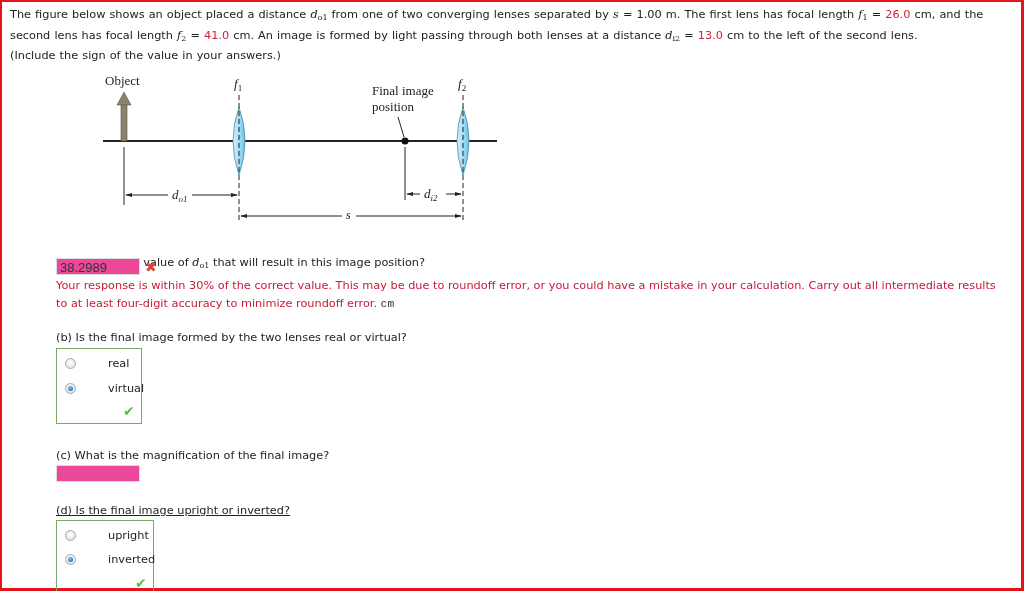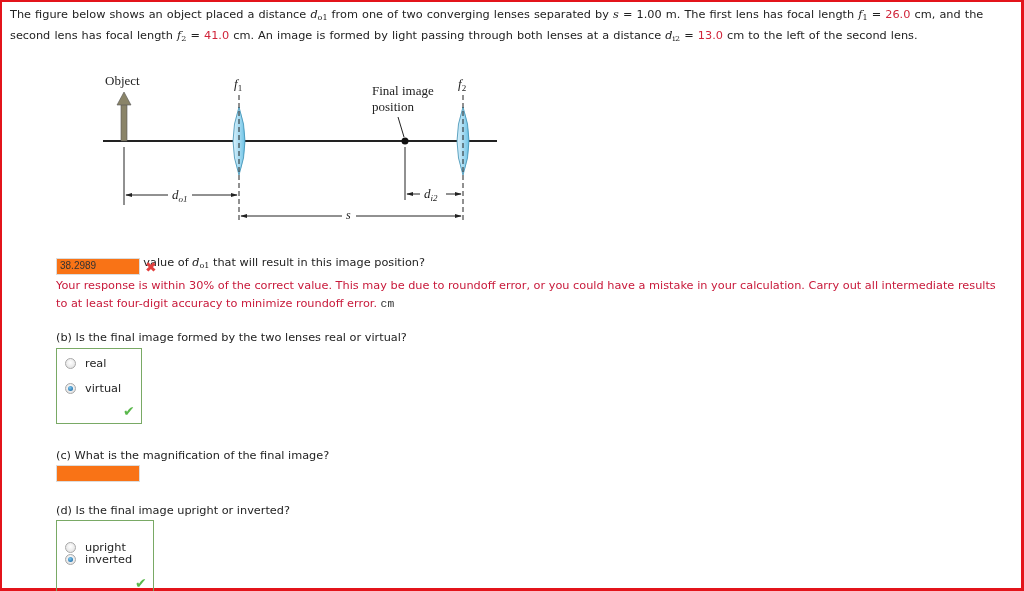--- a/index.html
+++ b/index.html
@@ -16,49 +16,50 @@
     position:absolute; left:10px; top:6px; width:1005px; line-height:17.5px;
     word-spacing:0.5px;
   }
   .var { font-style:italic; font-family:"DejaVu Serif","Liberation Serif",serif; }
   .red { color:#d0243a; }
   .sub { font-size:8px; vertical-align:-2px; font-style:normal; }
   .diagram { position:absolute; left:96px; top:70px; width:410px; height:160px; }
   .q { position:absolute; left:56px; }
   .input-box {
     position:absolute; left:56px; width:84px; height:17px; box-sizing:border-box;
-    border:1px solid #dcdcdc; background:#f97316; font-family:"Liberation Sans",sans-serif;
-    font-size:10px; padding:1px 3px; color:#333;
+    border:1px solid #dcdcdc; background:#ec4899; font-family:"Liberation Sans",sans-serif;
+    font-size:13px; padding:1px 3px; color:#333;
   }
   .xmark { position:absolute; color:#e2413f; font-weight:bold; font-size:14px; }
   .feedback { position:absolute; left:56px; top:277px; width:950px; line-height:17.5px; color:#c8193a; }
   .feedback .unit { color:#333;font-family:Liberation Mono, monospace; }
   .choice-box {
     position:absolute; left:56px; width:86px; box-sizing:border-box;
     border:1px solid #79a965;
   }
-  .choice { position:absolute; left:8px; display:flex; align-items:center; }
+  .choice { position:absolute; left:8px; display:flex; align-items:center;gap:23px; }
   .radio {
     width:11px; height:11px; border-radius:50%; box-sizing:border-box;
     border:1px solid #a8a8a8; background:radial-gradient(circle at 50% 40%, #fff, #dcdcdc);
     margin-right:9px; position:relative;
   }
   .radio.on::after {
     content:""; position:absolute; left:2px; top:2px; width:5px; height:5px; border-radius:50%;
     background:radial-gradient(circle at 40% 35%, #7fc7ef, #0b5b9a);
   }
   .check { position:absolute; color:#5ab84c; font-size:14px; font-weight:bold; }
 </style>
 </head>
 <body>
 
 <div class="frame"></div>
 
 <div class="intro">
   <span>The figure below shows an object placed a distance </span><span class="var"><span>d</span><span class="sub">o1</span></span><span> from one of two converging lenses separated by </span><span class="var">s</span><span> = 1.00 m.  The first lens has focal length </span><span class="var"><span>f</span><span class="sub">1</span></span><span> = </span><span class="red">26.0</span><span> cm,  and the second lens has focal length </span><span class="var"><span>f</span><span class="sub">2</span></span><span> = </span><span class="red">41.0</span><span> cm.  An image is formed by light passing through both lenses at a distance </span><span class="var"><span>d</span><span class="sub">i2</span></span><span> = </span><span class="red">13.0</span><span> cm  to the left of the second lens.</span><br>
+  <span>(Include the sign of the value in your answers.)</span>
 </div>
 
 <svg class="diagram" viewBox="96 70 410 160" width="410" height="160" style="font-family:'Liberation Serif','DejaVu Serif',serif;">
   <defs>
     <linearGradient id="lensg" x1="0" x2="1" y1="0" y2="0">
       <stop offset="0" stop-color="#d9f0fb"></stop>
       <stop offset="0.5" stop-color="#a8dcf2"></stop>
       <stop offset="1" stop-color="#6cc3e6"></stop>
     </linearGradient>
     <marker id="ah" viewBox="0 0 10 10" refX="9" refY="5" markerWidth="7" markerHeight="7" orient="auto-start-reverse">
@@ -125,23 +126,23 @@
   <div class="choice" style="top:33px;">
     <span class="radio on"></span>
     <span>virtual</span>
   </div>
   <span class="check" style="left:66px; top:54px;">✔</span>
 </div>
 
 <div class="q" style="top:449px;">(c) What is the magnification of the final image?</div>
 <div class="input-box" style="top:465px;"></div>
 
-<div class="q" style="top:504px;">(d) Is the final image upright or inverted?</div>
+<div class="q" style="top:504px;text-decoration:underline;">(d) Is the final image upright or inverted?</div>
 <div class="choice-box" style="top:520px; height:80px; width:98px;">
-  <div class="choice" style="top:20px;justify-content:center;">
+  <div class="choice" style="top:8px;justify-content:center;">
     <span class="radio"></span>
     <span>upright</span>
   </div>
   <div class="choice" style="top:32px;">
     <span class="radio on"></span>
     <span>inverted</span>
   </div>
   <span class="check" style="left:78px; top:54px;">✔</span>
 </div>
 

